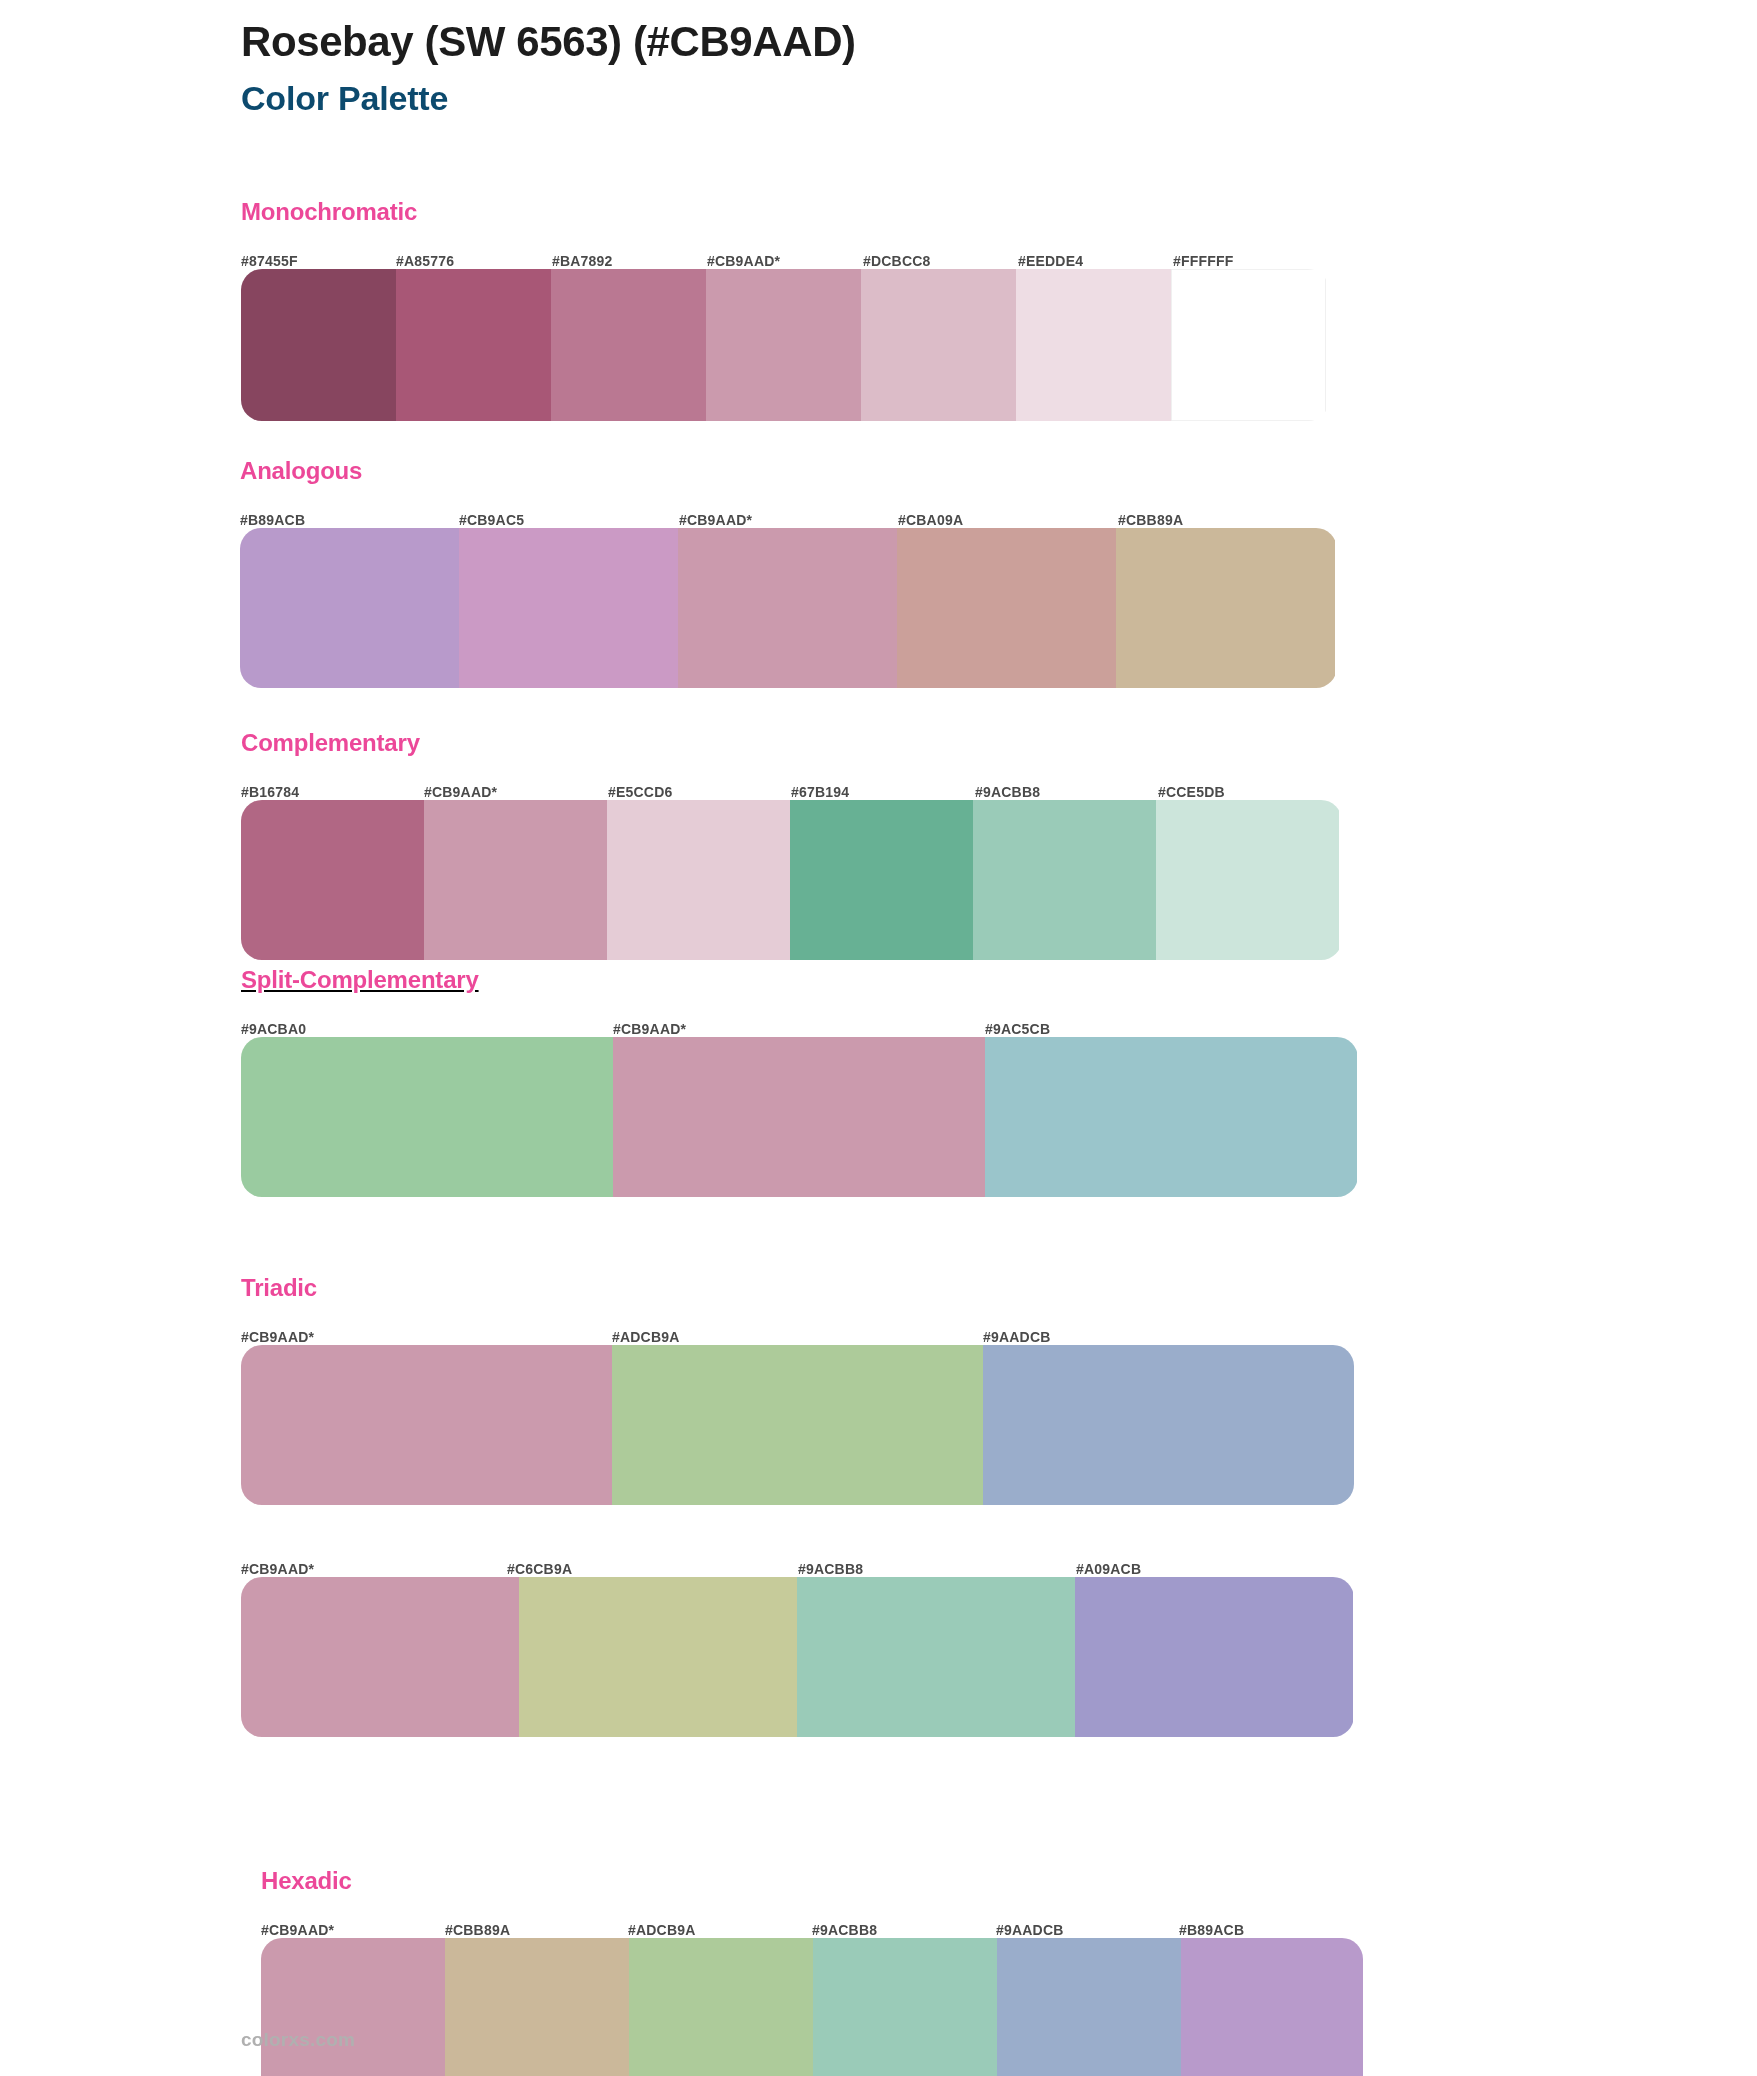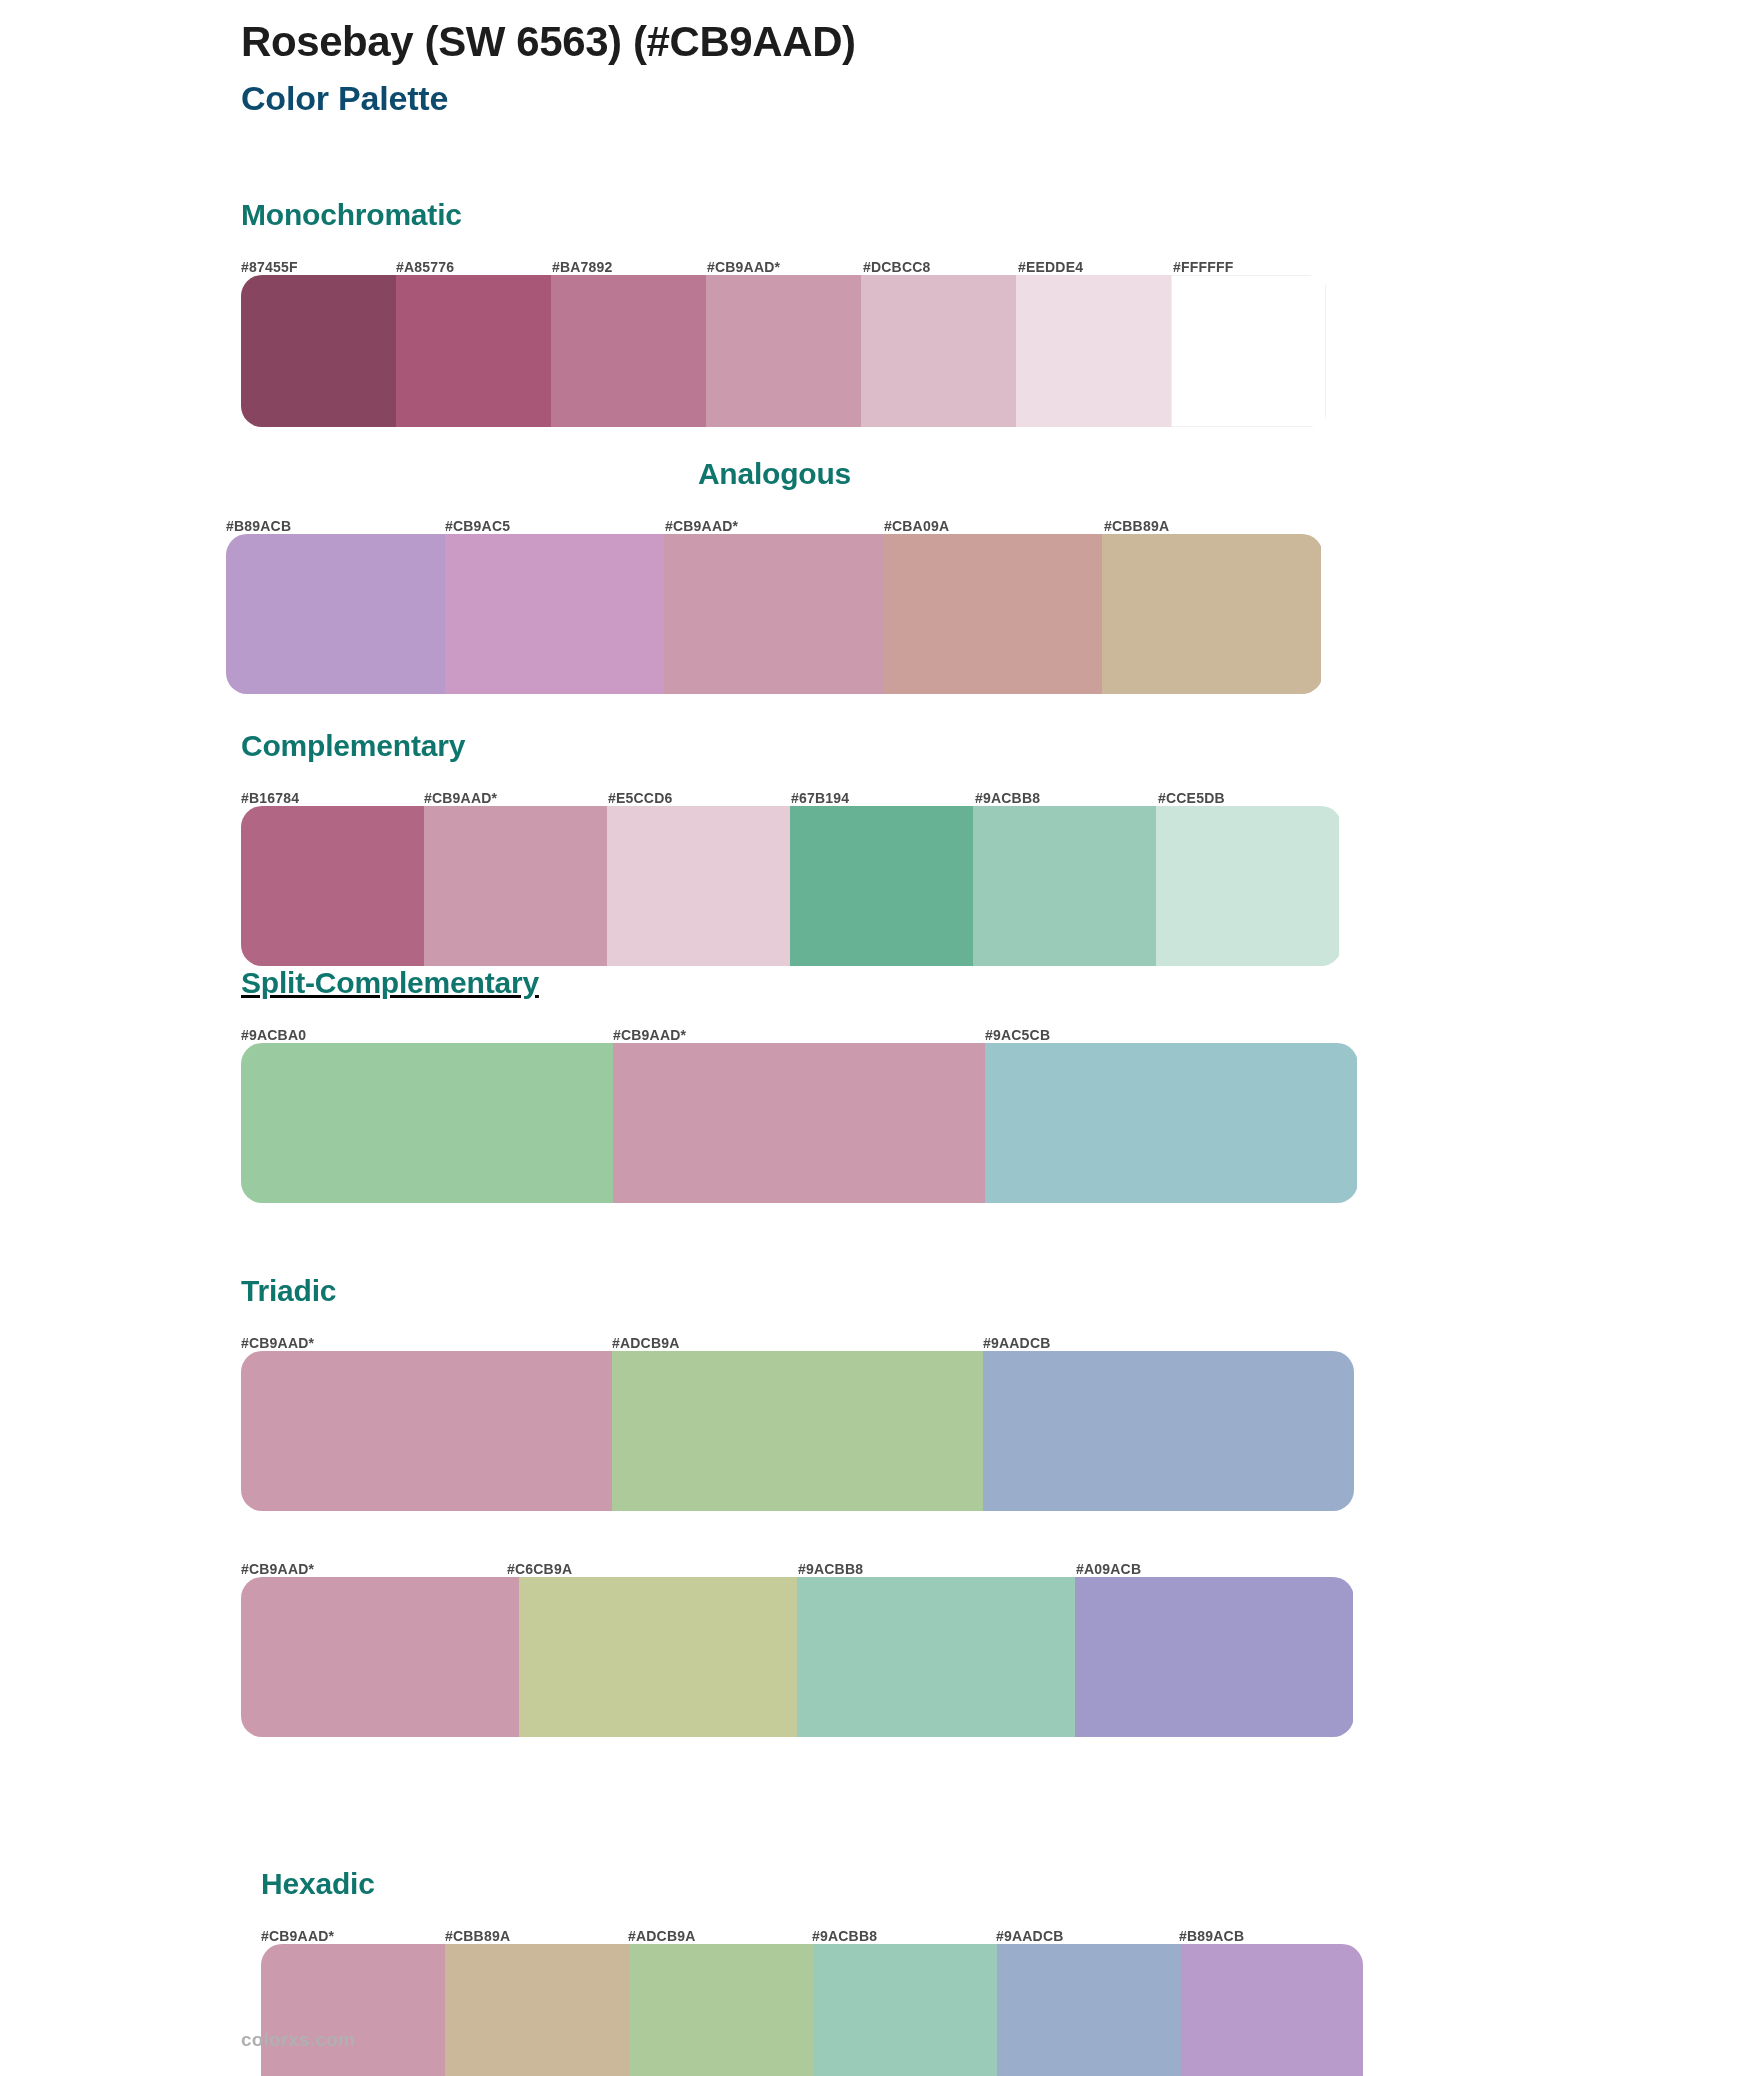--- a/index.html
+++ b/index.html
@@ -54,23 +54,23 @@
     position: absolute;
     left: 0;
     top: 0;
     width: 1757px;
   }
   .section {
     position: absolute;
     left: 241px;
   }
   .section-title {
-    font-size: 30px;
-    font-weight: bold;
-    color: #0f766e;
+    font-size: 24px;
+    font-weight: bold;
+    color: #ec4899;
     letter-spacing: -0.2px;
     line-height: 1;
     margin: 0 0 0 0;
     white-space: nowrap;
   }
 
   .labels-row {
     position: relative;
     height: 27px;
     margin-top: 17.6px;
@@ -137,21 +137,21 @@
         <div class="bar" style="height: 152px; width: 1088px;">
           <div class="swatch" title="#87455F" style="background: rgb(135, 69, 95); width: 155px;"></div>
           <div class="swatch" title="#A85776" style="background: rgb(168, 87, 118); width: 155px;"></div>
           <div class="swatch" title="#BA7892" style="background: rgb(186, 120, 146); width: 155px;"></div>
           <div class="swatch" title="#CB9AAD*" style="background: rgb(203, 154, 173); width: 155px;"></div>
           <div class="swatch" title="#DCBCC8" style="background: rgb(220, 188, 200); width: 155px;"></div>
           <div class="swatch" title="#EEDDE4" style="background: rgb(238, 221, 228); width: 155px;"></div>
           <div class="swatch white-chip" title="#FFFFFF" style="background: rgb(255, 255, 255); width: 155px;"></div>
         </div>
       </div>
-      <div class="section" style="top: 459px; left: 226px; width: 1097px; text-align: center;">
+      <div class="section" style="top: 459px; left: 240px; width: 1097px;">
         <div class="section-title">Analogous</div>
         <div class="labels-row">
           <div class="swatch-label" style="left: 0px;">#B89ACB</div>
           <div class="swatch-label" style="left: 219px;">#CB9AC5</div>
           <div class="swatch-label" style="left: 439px;">#CB9AAD*</div>
           <div class="swatch-label" style="left: 658px;">#CBA09A</div>
           <div class="swatch-label" style="left: 878px;">#CBB89A</div>
         </div>
         <div class="bar" style="height: 160px; width: 1097px;">
           <div class="swatch" title="#B89ACB" style="background: rgb(184, 154, 203); width: 219px;"></div>

